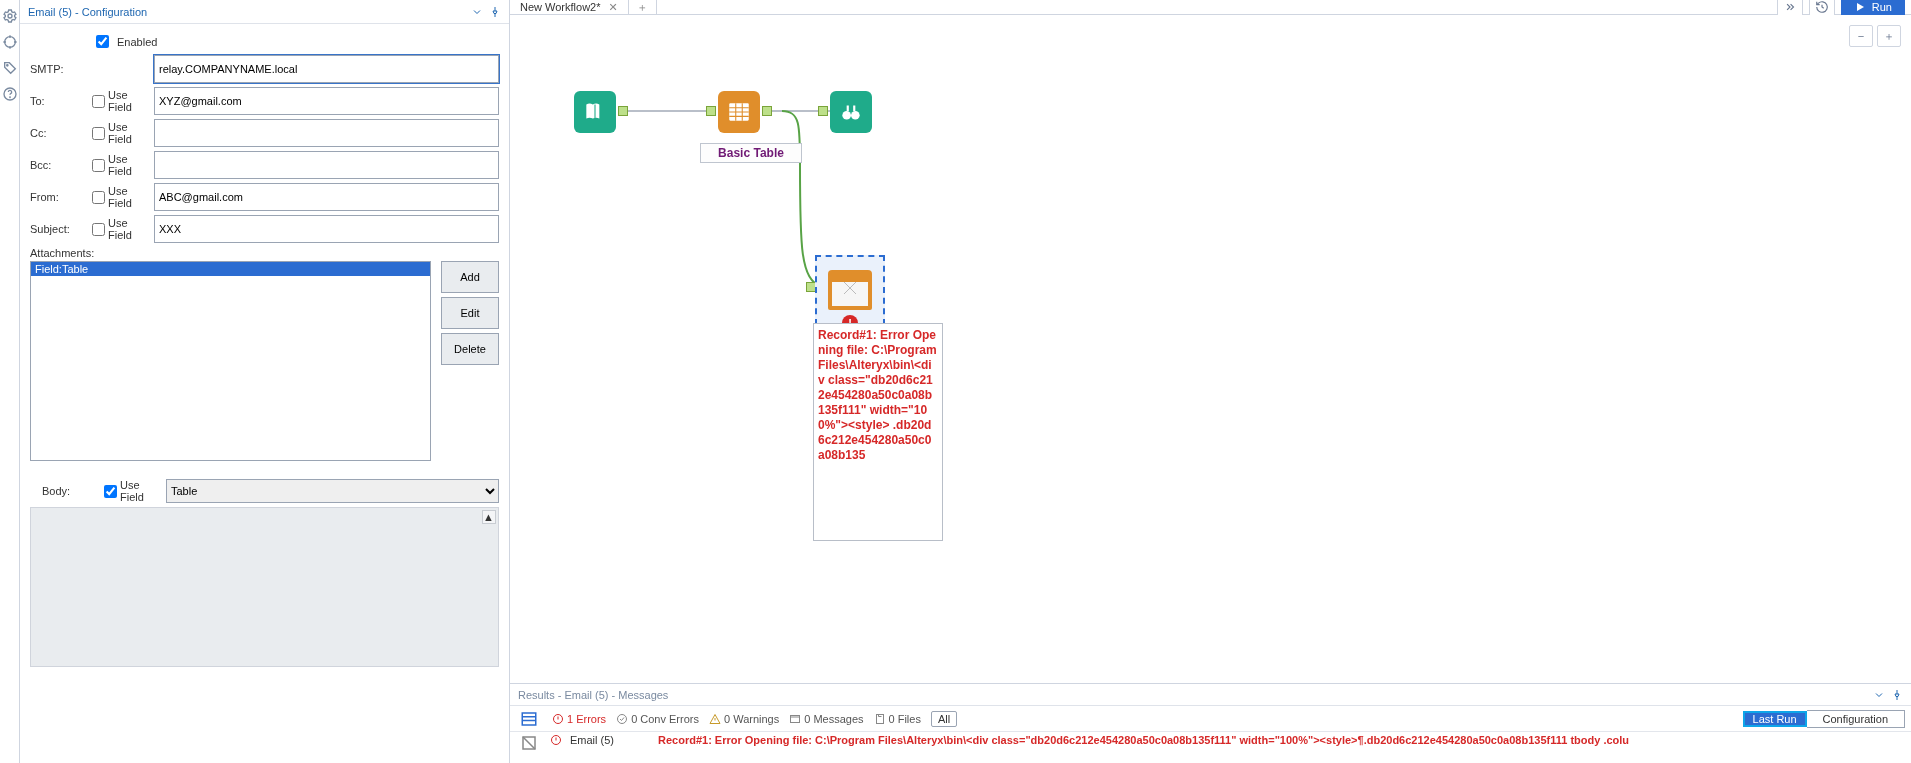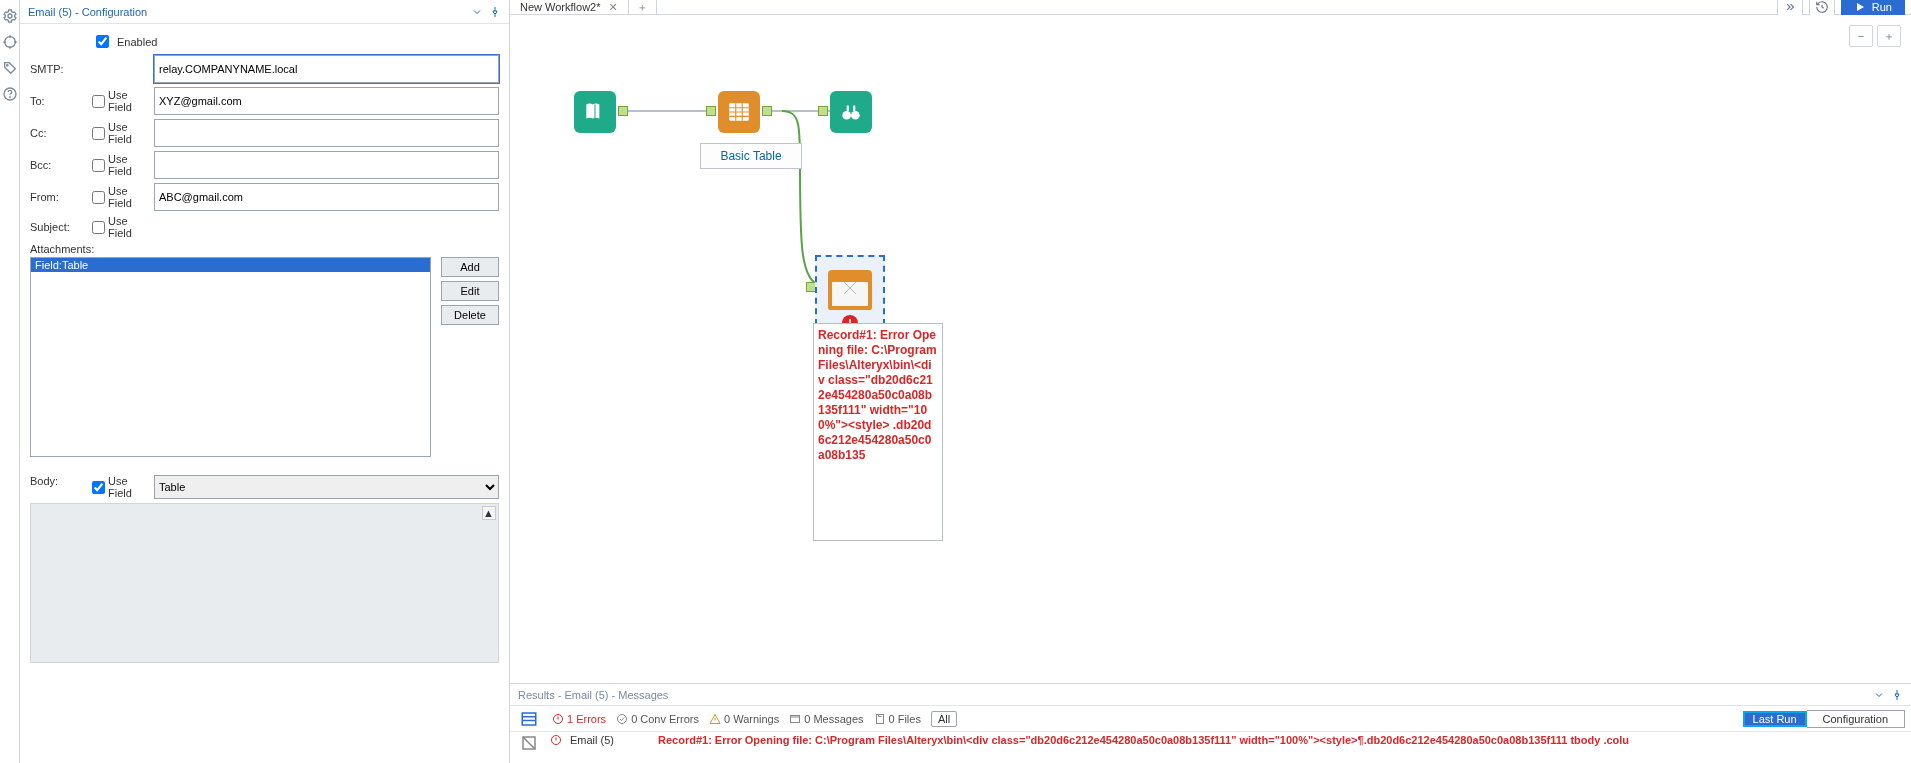--- a/index.html
+++ b/index.html
@@ -18,42 +18,42 @@
 .usef{display:flex;align-items:center;gap:3px;width:62px;font-size:11px}
 .usef input{margin:0}
 input[type=text].fld{flex:1;height:24px;border:1px solid #9aa4b3;padding:13px 4px;font:11px Arial}
 input[type=text].fld.hl{background:#fff;outline:1px solid #3874c9}
 .chk{margin-right:4px}
 .attach-lbl{margin:4px 0 2px 0}
 .attach-zone{display:flex;gap:10px}
 .attach-list{flex:1;height:200px;border:1px solid #9aa4b3;background:#fff}
 .attach-sel{background:#2b6cd1;color:#fff;padding:1px 4px}
 .attach-btns{display:flex;flex-direction:column;gap:4px;width:58px}
-.wbtn{height:20px;border:1px solid #9aa4b3;background:#e9ecef;font:11px Arial;cursor:pointer}
-.body-row{display:flex;margin:18px 0 4px 0}
+.wbtn{height:32px;border:1px solid #9aa4b3;background:#e9ecef;font:11px Arial;cursor:pointer}
+.body-row{display:flex;align-items:center;margin:18px 0 4px 12px}
 .body-row .lbl{width:62px}
 .body-row select{flex:1;height:24px;border:1px solid #9aa4b3;font:11px Arial}
 .body-area{height:160px;border:1px solid #d0d4dc;background:#e9ecef;position:relative}
 .body-area .sbar{position:absolute;right:2px;top:2px;width:14px;height:14px;border:1px solid #c8ccd2;background:#f4f5f7}
 .right{flex:1;display:flex;flex-direction:column;min-width:0}
 .tabbar{height:15px;border-bottom:1px solid #cfd5e0;display:flex;align-items:stretch;background:#fff}
 .tab{display:flex;align-items:center;padding:0 10px;border-right:1px solid #cfd5e0;gap:8px}
 .tab .x{color:#888;cursor:pointer}
 .addtab{width:28px;display:flex;align-items:center;justify-content:center;border-right:1px solid #cfd5e0;cursor:pointer;color:#888}
 .tab-actions{margin-left:auto;display:flex;align-items:center;gap:6px;padding-right:6px}
 .ic-btn{width:26px;height:22px;border:1px solid #cfd5e0;border-radius:2px;background:#fff;display:flex;align-items:center;justify-content:center;color:#6a7890;cursor:pointer}
 .run-btn{height:22px;padding:0 12px;background:#2b6cd1;border:1px solid #2b6cd1;color:#fff;border-radius:2px;display:flex;align-items:center;gap:6px;cursor:pointer}
 .canvas{flex:1;position:relative;background:#fff;overflow:hidden}
 .cv-tools{position:absolute;right:10px;top:10px;display:flex;gap:4px}
 .cv-tools .ic-btn{width:24px;height:22px}
 .tool{position:absolute;width:42px;height:42px;border-radius:6px;display:flex;align-items:center;justify-content:center}
 .tool.green{background:#1fab8a}
 .tool.orange{background:#e08e2b}
 .port{position:absolute;width:10px;height:10px;border:1px solid #7aa43a;background:#bde08a}
-.label-basic{position:absolute;left:190px;top:128px;width:102px;height:26px;border:1px solid #bfc5cf;background:#fdfdfd;display:flex;align-items:center;justify-content:center;color:#0369a1;font-weight:400;font-size:12px}
+.label-basic{position:absolute;left:190px;top:128px;width:102px;height:20px;border:1px solid #bfc5cf;background:#fdfdfd;display:flex;align-items:center;justify-content:center;color:#701a75;font-weight:700;font-size:12px}
 .email-node{position:absolute;left:305px;top:240px;width:70px;height:70px;border:2px dashed #2b6cd1;background:#eaf1fb;display:flex;align-items:center;justify-content:center}
 .env{width:44px;height:40px;background:#e08e2b;border-radius:4px 4px 2px 2px;position:relative}
 .env:before{content:"";position:absolute;left:4px;right:4px;top:12px;bottom:4px;background:#f6f6f6}
 .env:after{content:"";position:absolute;left:4px;right:4px;top:12px;height:12px;background:linear-gradient(135deg,transparent 49%,#bbb 50%,transparent 51%),linear-gradient(225deg,transparent 49%,#bbb 50%,transparent 51%)}
 .err-badge{position:absolute;width:16px;height:16px;border-radius:50%;background:#d62828;left:50%;bottom:-8px;transform:translateX(-50%);color:#fff;display:flex;align-items:center;justify-content:center;font-weight:bold;font-size:11px}
 .err-box{position:absolute;left:303px;top:308px;width:130px;height:218px;border:1px solid #b8bec8;background:#fff;padding:4px 4px 0 4px;color:#d62828;font-weight:700;font-size:12px;line-height:15px;overflow:hidden;word-break:break-all}
 svg.wire{position:absolute;left:0;top:0;pointer-events:none}
 .results{height:80px;border-top:1px solid #cfd5e0;display:flex;flex-direction:column;background:#0369a1}
 .res-hdr{height:22px;display:flex;align-items:center;justify-content:space-between;padding:0 8px;border-bottom:1px solid #dfe3ea;background:#fff}
 .res-hdr .title{color:#7a8aa0}
@@ -153,20 +153,21 @@
             <span>Use Field</span>
           </label>
         <input type="text" class="fld" value="ABC@gmail.com" style="">
       </div>
       <div class="row">
         <span class="lbl">Subject:</span>
         <label class="usef">
             <input type="checkbox" style="">
             <span>Use Field</span>
           </label>
+        <input type="text" class="fld" value="XXX" style="">
       </div>
 
       <div class="attach-lbl">Attachments:</div>
       <div class="attach-zone">
         <div class="attach-list">
           <div class="attach-sel">Field:Table</div>
         </div>
         <div class="attach-btns">
           <button class="wbtn">Add</button>
           <button class="wbtn">Edit</button>

